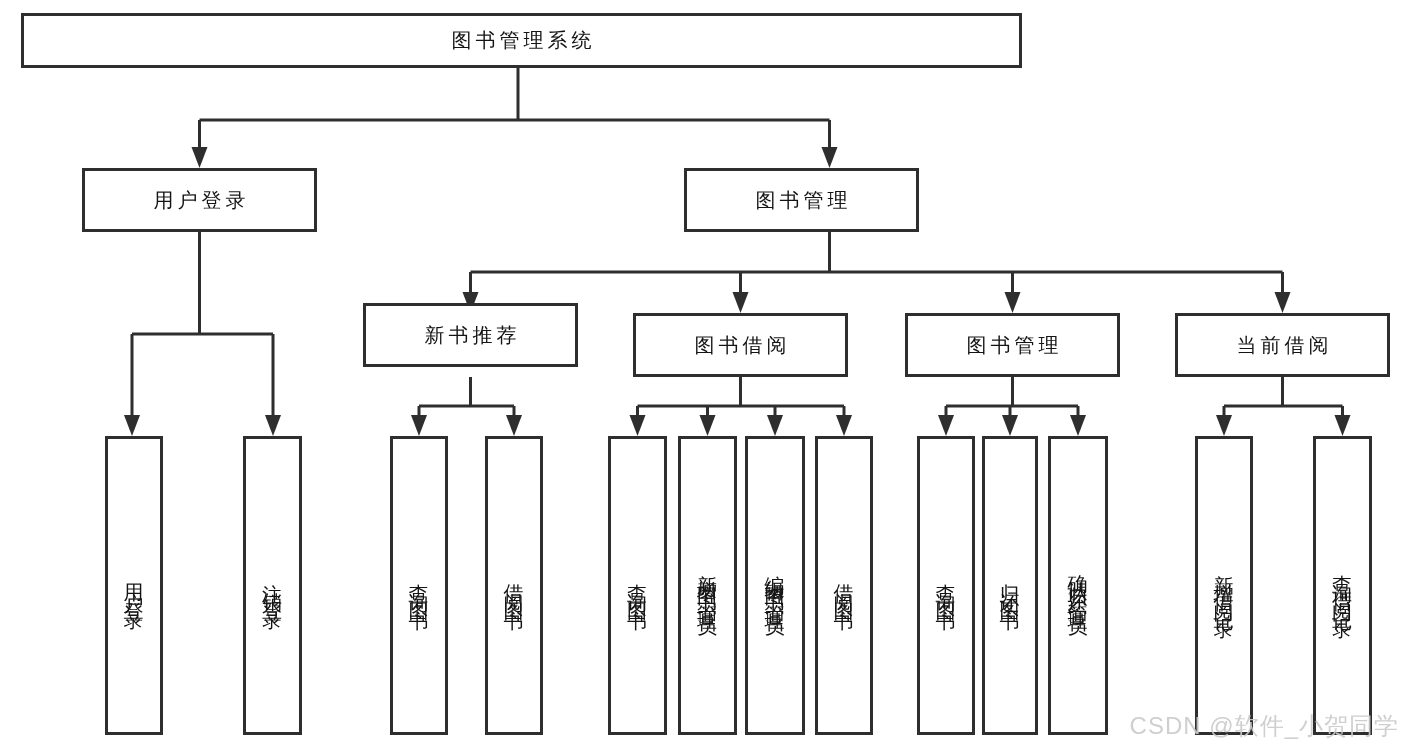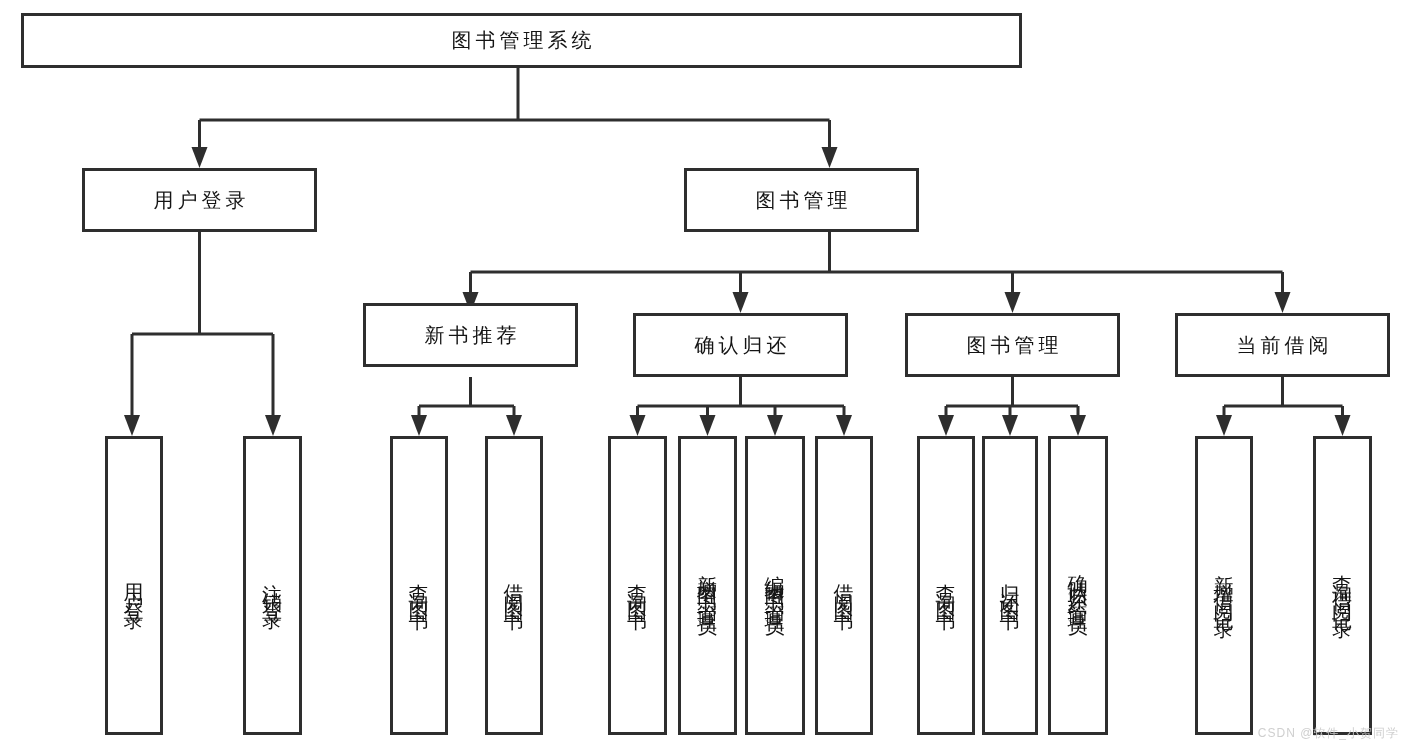--- a/index.html
+++ b/index.html
@@ -14,21 +14,21 @@
     display:flex;align-items:center;justify-content:center;color:#141414;
   }
   .h-box{font-size:20px;letter-spacing:4px;text-indent:4px;white-space:nowrap;}
   .v-box{
     writing-mode:vertical-lr;text-orientation:mixed;
     font-size:20px;letter-spacing:9px;line-height:1;
   }
   .v-box.tight{letter-spacing:6px;}
   .watermark{
     position:absolute;right:6px;bottom:5px;z-index:5;
-    font-size:12px;color:rgba(203,203,203,0.92);letter-spacing:1px;white-space:nowrap;text-align:right;
+    font-size:24px;color:rgba(203,203,203,0.92);letter-spacing:1px;white-space:nowrap;text-align:right;
   }
 </style>
 </head>
 <body>
 
 <div class="canvas">
 
   <svg class="connectors" width="1405" height="747" viewBox="0 0 1405 747">
     <g stroke="#2e2e2e" stroke-width="3" fill="none">
 
@@ -84,21 +84,21 @@
     <span>用户登录</span>
   </div>
   <div class="box h-box" style="left:684px;top:168px;width:235px;height:64px">
     <span>图书管理</span>
   </div>
 
   <div class="box h-box" style="left:363px;top:303px;width:215px;height:64px">
     <span>新书推荐</span>
   </div>
   <div class="box h-box" style="left:633px;top:313px;width:215px;height:64px">
-    <span>确认归还</span>
+    <span>图书借阅</span>
   </div>
   <div class="box h-box" style="left:905px;top:313px;width:215px;height:64px">
     <span>图书管理</span>
   </div>
   <div class="box h-box" style="left:1175px;top:313px;width:215px;height:64px">
     <span>当前借阅</span>
   </div>
 
   <div class="box v-box" style="left:105px;top:436px;width:58px;height:299px">
     <span>用户登录</span>

